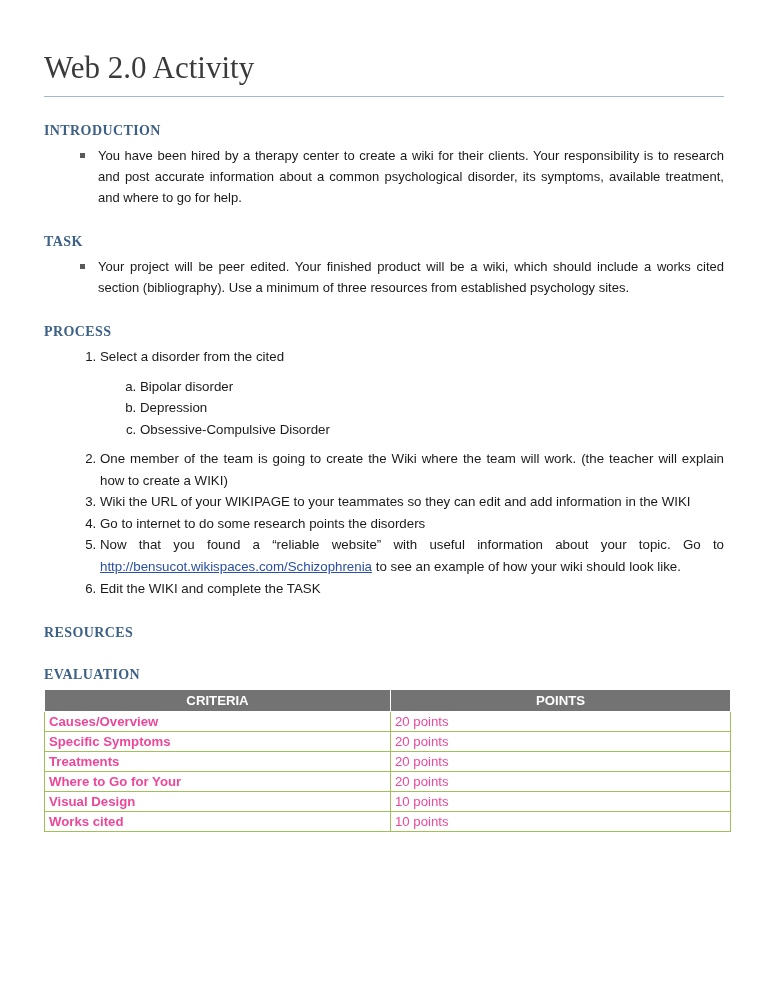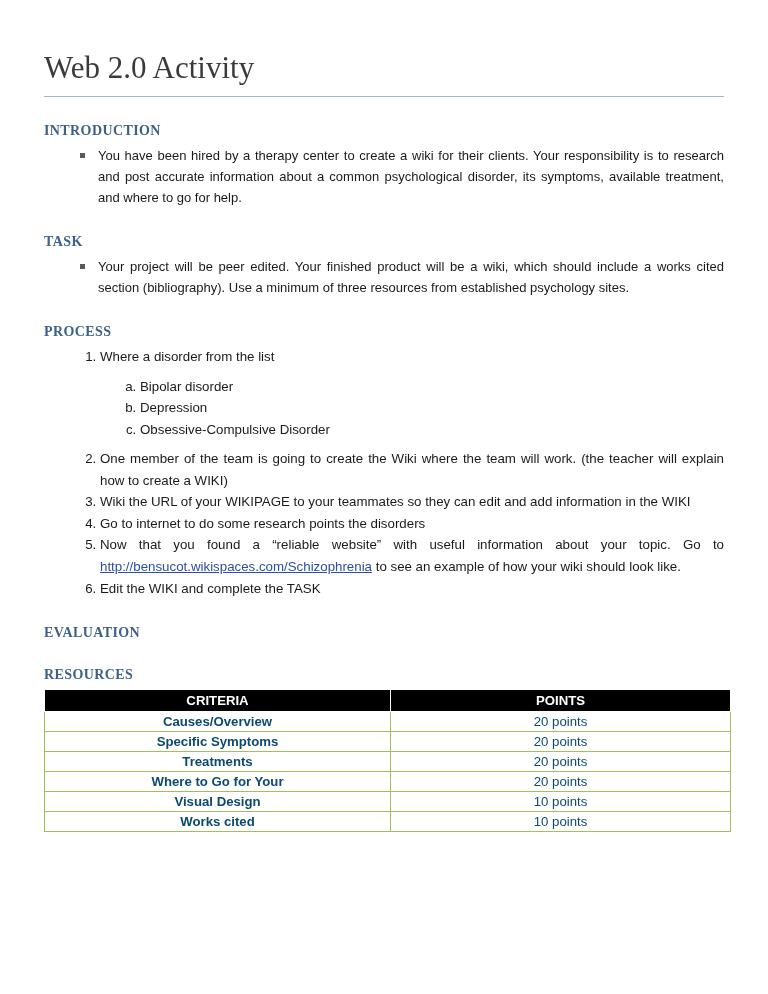--- a/index.html
+++ b/index.html
@@ -90,34 +90,33 @@
     color: #2a4fa3;
     text-decoration: underline;
   }
   table.rubric {
     border-collapse: collapse;
     width: 686px;
     margin-top: 4px;
     table-layout: fixed;
   }
   table.rubric th {
-    background: #000000;
+    background: #737373;
     color: #ffffff;
     font-size: 13.2px;
     font-weight: bold;
     text-align: center;
     padding: 3px 4px;
     border: 1px solid #ffffff;
   }
   table.rubric td {
     font-size: 13.2px;
-    text-align: center;
     padding: 2px 4px;
     border: 1px solid #9fc05a;
-    color: #0c4a6e;
+    color: #ec4899;
   }
   table.rubric td.criteria {
     font-weight: bold;
   }
   .col-criteria { width: 346px; }
   .col-points { width: 340px; }
 </style>
 </head>
 <body>
 
@@ -131,37 +130,37 @@
   </ul>
 
   <h2 class="section-heading">TASK</h2>
   <ul class="bullets">
     <li>Your project will be peer edited. Your finished product will be a wiki, which should include a works cited section (bibliography). Use a minimum of three resources from established psychology sites.</li>
   </ul>
 
   <h2 class="section-heading">PROCESS</h2>
   <ol class="numlist">
     <li>
-      <span>Where a disorder from the list</span>
+      <span>Select a disorder from the cited</span>
       <ol class="alpha">
         <li>Bipolar disorder</li>
         <li>Depression</li>
         <li>Obsessive-Compulsive Disorder</li>
       </ol>
     </li>
     <li>One member of the team is going to create the Wiki where the team will work. (the teacher will explain how to create a WIKI)</li>
     <li>Wiki the URL of your WIKIPAGE to your teammates so they can edit and add information in the WIKI</li>
     <li>Go to internet to do some research points the disorders</li>
     <li><span>Now that you found a “reliable website” with useful information about your topic. Go to </span><a class="doc-link" href="#">http://bensucot.wikispaces.com/Schizophrenia</a><span> to see an example of how your wiki should look like.</span></li>
     <li>Edit the WIKI and complete the TASK</li>
   </ol>
 
+  <h2 class="section-heading">RESOURCES</h2>
+
   <h2 class="section-heading">EVALUATION</h2>
-
-  <h2 class="section-heading">RESOURCES</h2>
 
   <table class="rubric">
     <colgroup>
       <col class="col-criteria">
       <col class="col-points">
     </colgroup>
     <thead>
       <tr>
         <th>CRITERIA</th>
         <th>POINTS</th>

